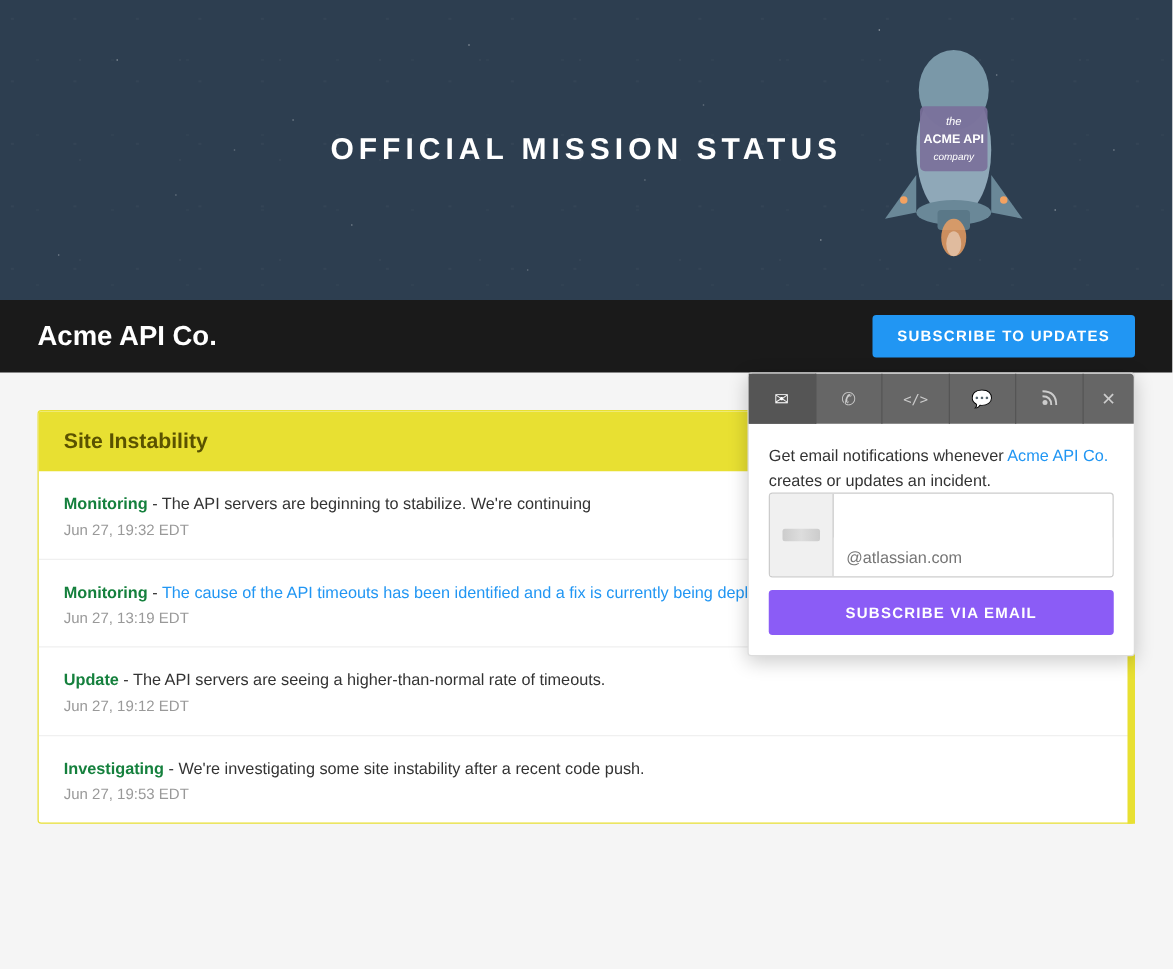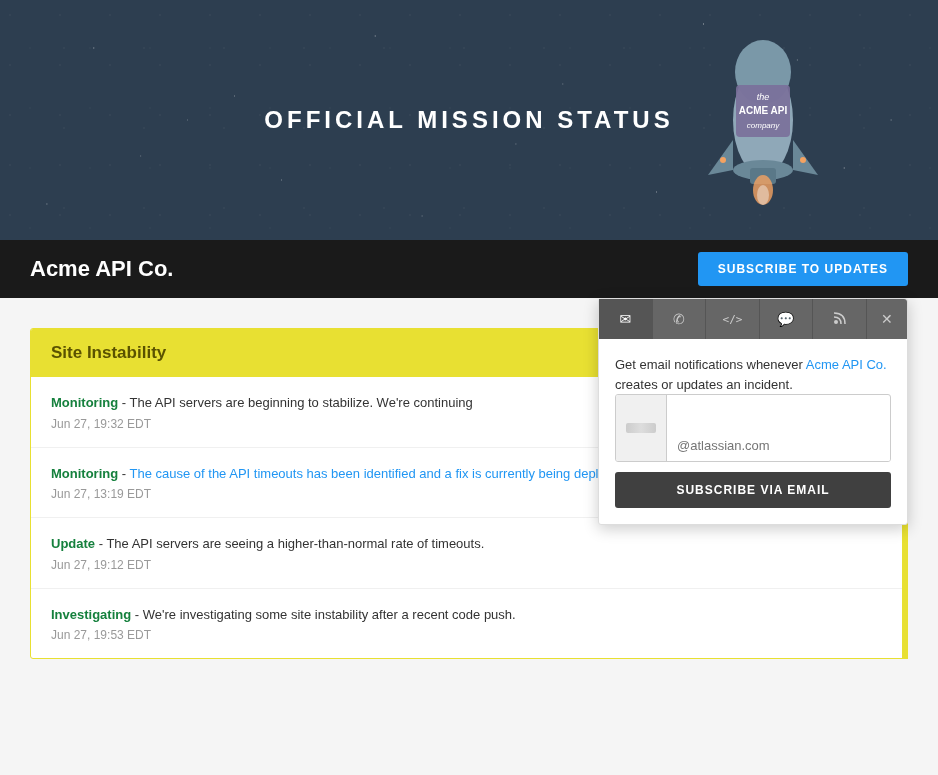--- a/index.html
+++ b/index.html
@@ -178,21 +178,21 @@
       outline: none;
       padding: 8px 10px;
       font-size: 13px;
       flex: 1;
       color: #666;
       margin-top: 35px;
     }
 
     .subscribe-email-btn {
       width: 100%;
-      background: #404040;
+      background: #8b5cf6;
       color: #ffffff;
       border: none;
       padding: 11px;
       font-size: 12px;
       font-weight: 700;
       letter-spacing: 1px;
       text-transform: uppercase;
       cursor: pointer;
       border-radius: 3px;
     }

